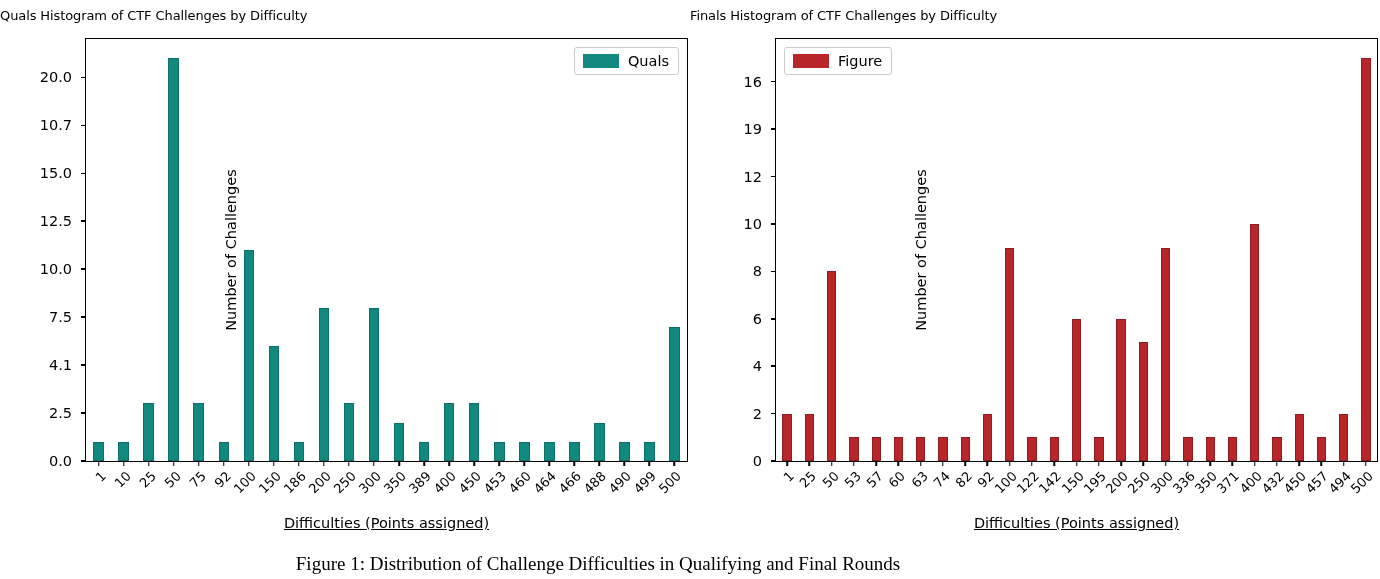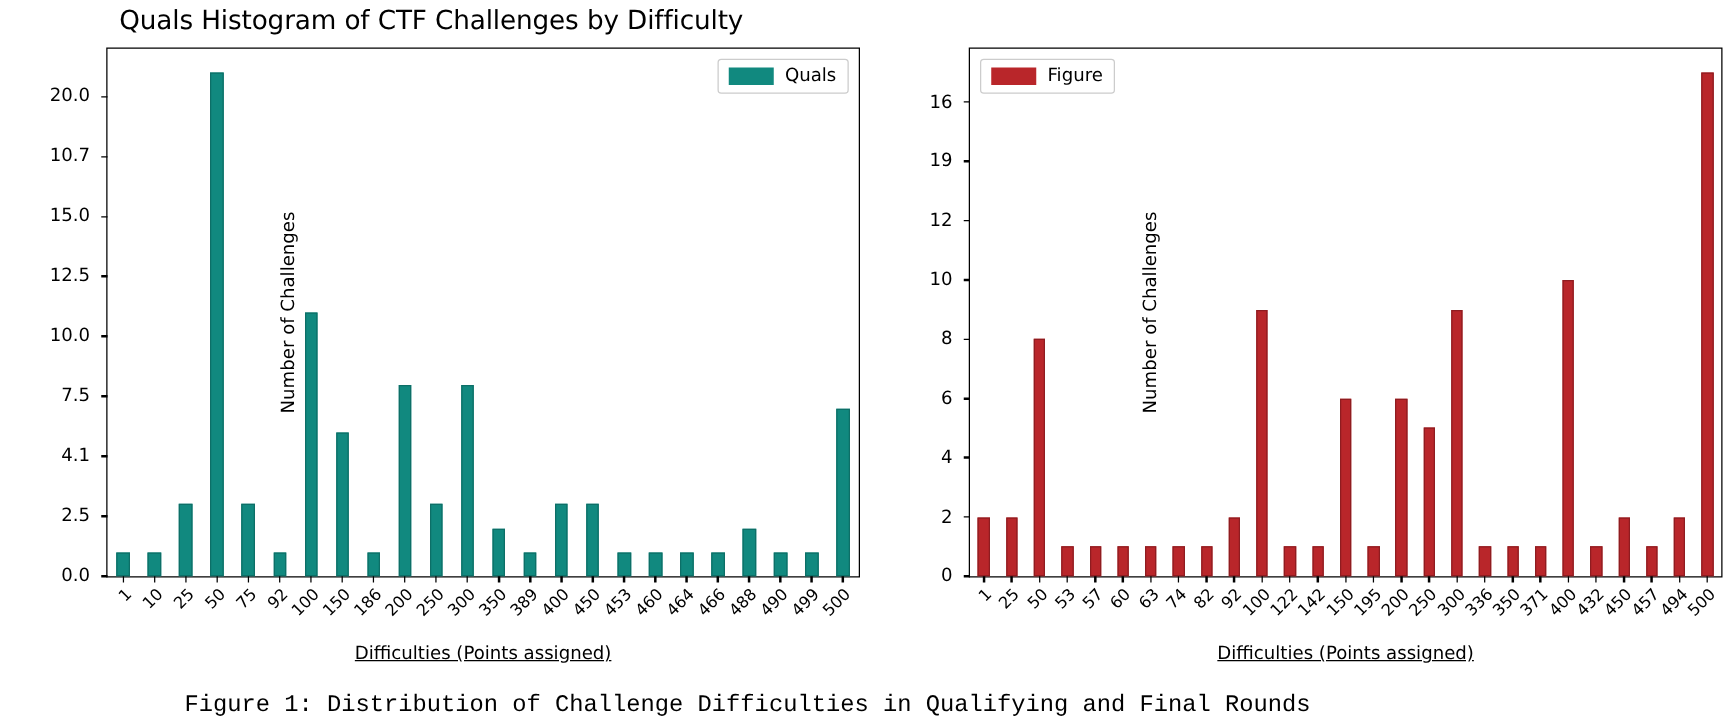--- a/index.html
+++ b/index.html
@@ -27,22 +27,21 @@
     height: 545px;
   }
   #panel-quals { left: 0px;   width: 690px; }
   #panel-finals { left: 690px; width: 690px; }
 
   .panel-title {
     position: absolute;
     top: 6px;
     left: 0;
     width: 100%;
-    text-align: center;
-    font-size: 21px;
+    font-size: 13px;
     line-height: 20px;
     letter-spacing: -0.1px;
     white-space: nowrap;
   }
 
   
   .axes {
     position: absolute;
     left: 85px;
     top: 38px;
@@ -187,21 +186,21 @@
     line-height: 16px;
     white-space: nowrap;
   }
 
   .caption {
     position: absolute;
     left: 0;
     top: 552px;
     width: 1196px;
     text-align: center;
-    font-family: Liberation Mono, monospace;
+    font-family: Liberation Serif, serif;
     font-size: 19px;
     line-height: 24px;
     white-space: nowrap;
     color: #000000;
   }
 </style>
 </head>
 <body>
 
 <div id="figure">
@@ -374,20 +373,21 @@
         <span class="legend-swatch teal"></span>
         <span class="legend-label">Quals</span>
       </div>
     </div>
 
     <div class="axis-label-x">Difficulties (Points assigned)</div>
     <div class="axis-label-y">Number of Challenges</div>
   </div>
 
   <div class="panel" id="panel-finals">
+    <div class="panel-title">Finals Histogram of CTF Challenges by Difficulty</div>
 
     <div class="axes" id="axes-finals">
       <div class="plot-inner" id="plot-finals">
         <div class="bars" id="bars-finals">
             <div class="bar-slot">
               <div class="bar red" title="1: 2" style="height: 11.236%;"></div>
             </div>
             <div class="bar-slot">
               <div class="bar red" title="25: 2" style="height: 11.236%;"></div>
             </div>

